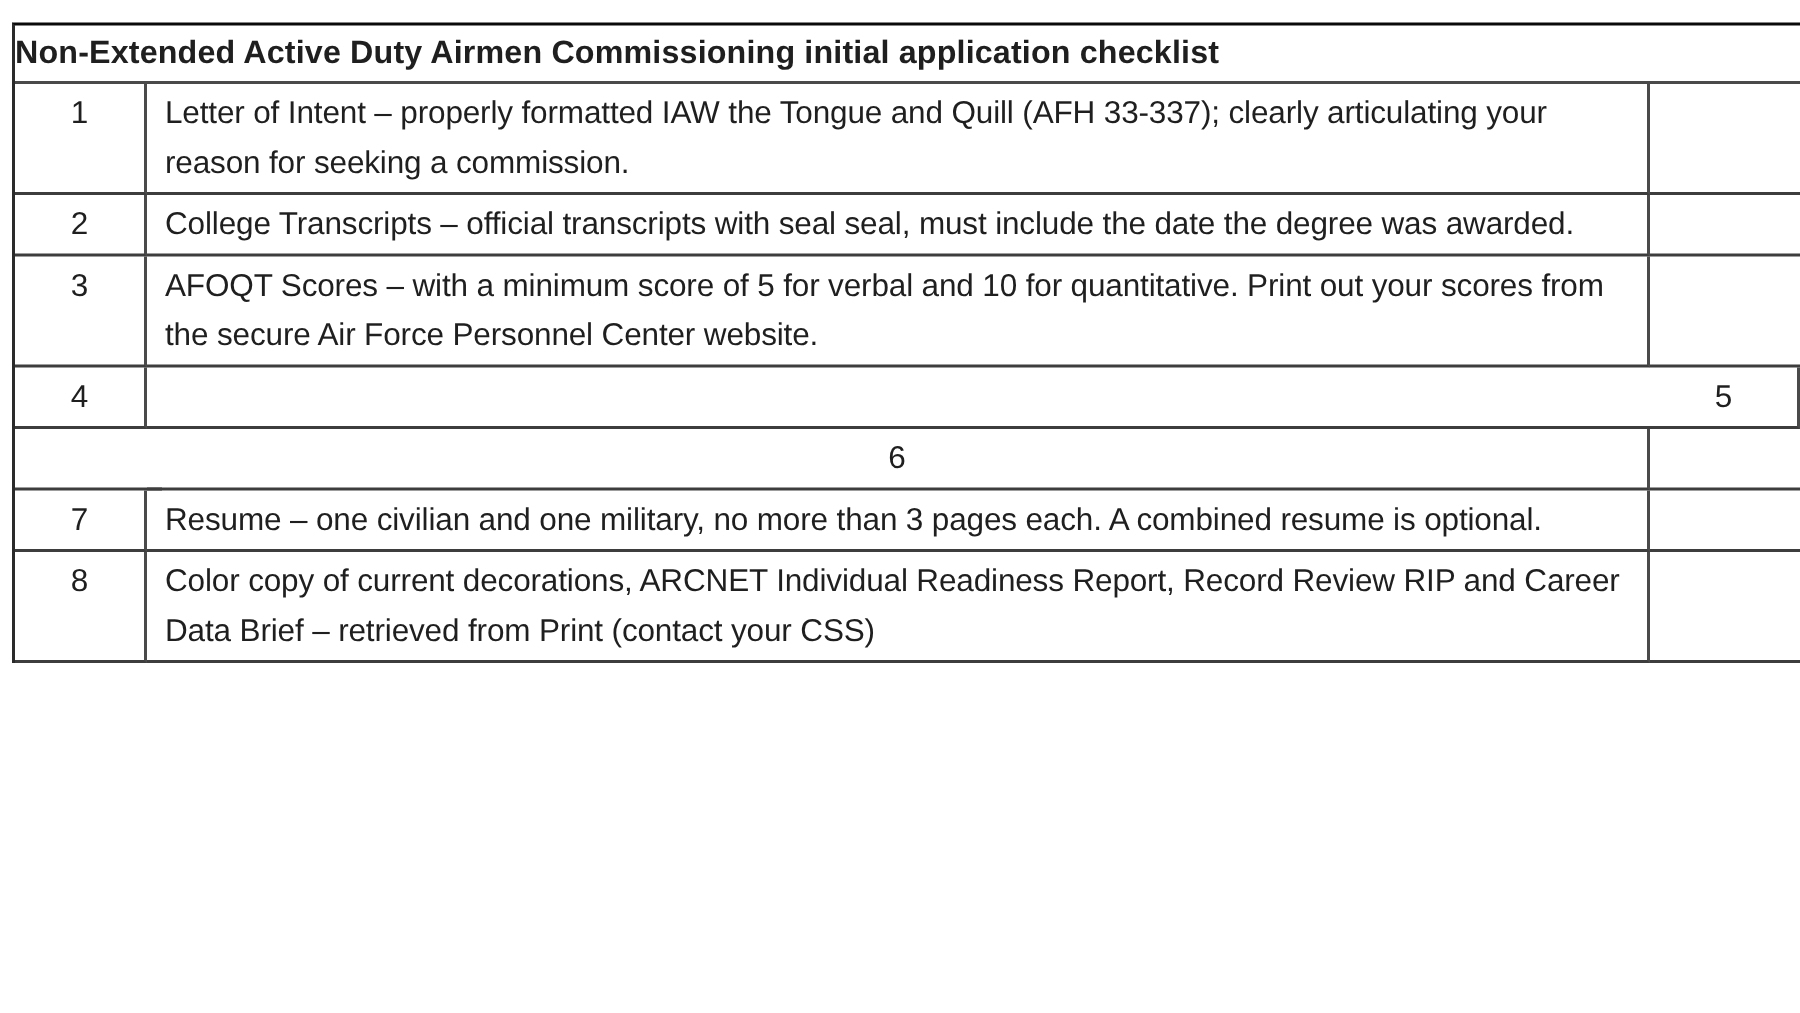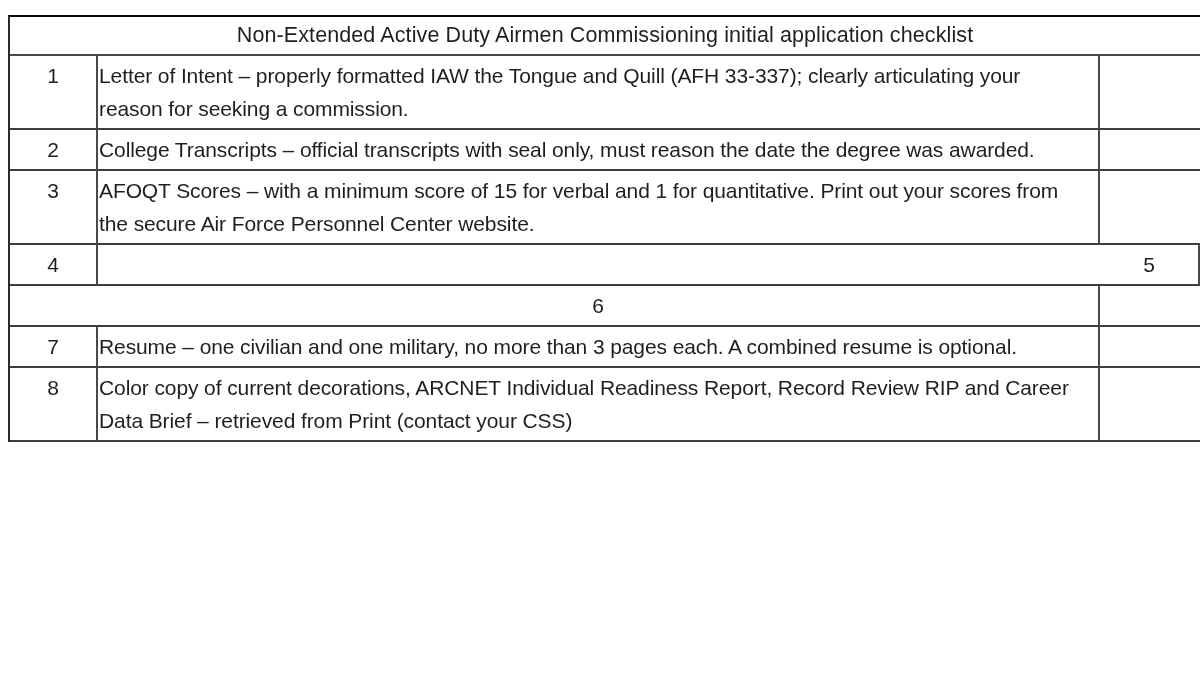--- a/index.html
+++ b/index.html
@@ -23,64 +23,65 @@
     box-sizing: border-box;
     border-top: 2px solid #0a0a0a;
     border-left: 2px solid #2a2a2a;
     display: grid;
     grid-template-columns: 88px 1002px 1fr;
     background: #ffffff;
   }
   .header-cell {
     grid-column: 1 / -1;
     border-bottom: 2px solid #4a4a4a;
-    text-align: center;
+    text-align: left;
     font-size: 21.5px;
     line-height: 33px;
     padding: 2px 0;
     letter-spacing: 0.1px;
+    font-weight: bold;
   }
   .num-cell {
     border-right: 2px solid #4a4a4a;
     border-bottom: 2px solid #3d3d3d;
     text-align: center;
     font-size: 21px;
     line-height: 33px;
     padding: 3px 0;
   }
   .desc-cell {
     border-right: 2px solid #4a4a4a;
     border-bottom: 2px solid #3d3d3d;
     font-size: 21px;
     line-height: 33px;
-    padding: 3px 16px 3px 1px;
+    padding: 3px 16px 3px 12px;
     letter-spacing: -0.1px;
   }
   .status-cell {
     border-bottom: 2px solid #3d3d3d;
     min-width: 98px;
   }
 </style>
 </head>
 <body>
 
 <div class="checklist">
 
   <div class="header-cell">Non-Extended Active Duty Airmen Commissioning initial application checklist</div>
 
   <div class="num-cell row-1">1</div>
   <div class="desc-cell row-1">Letter of Intent – properly formatted IAW the Tongue and Quill (AFH 33-337); clearly articulating your reason for seeking a commission.</div>
   <div class="status-cell row-1"></div>
 
   <div class="num-cell row-2">2</div>
-  <div class="desc-cell row-2">College Transcripts – official transcripts with seal only, must reason the date the degree was awarded.</div>
+  <div class="desc-cell row-2">College Transcripts – official transcripts with seal seal, must include the date the degree was awarded.</div>
   <div class="status-cell row-2"></div>
 
   <div class="num-cell row-3">3</div>
-  <div class="desc-cell row-3">AFOQT Scores – with a minimum score of 15 for verbal and 1 for quantitative.  Print out your scores from the secure Air Force Personnel Center website.</div>
+  <div class="desc-cell row-3">AFOQT Scores – with a minimum score of 5 for verbal and 10 for quantitative.  Print out your scores from the secure Air Force Personnel Center website.</div>
   <div class="status-cell row-3"></div>
 
   <div class="num-cell row-4">4</div>
   <div class="status-cell row-4"></div>
 
   <div class="num-cell row-5">5</div>
   <div class="status-cell row-5"></div>
 
   <div class="num-cell row-6">6</div>
   <div class="status-cell row-6"></div>

